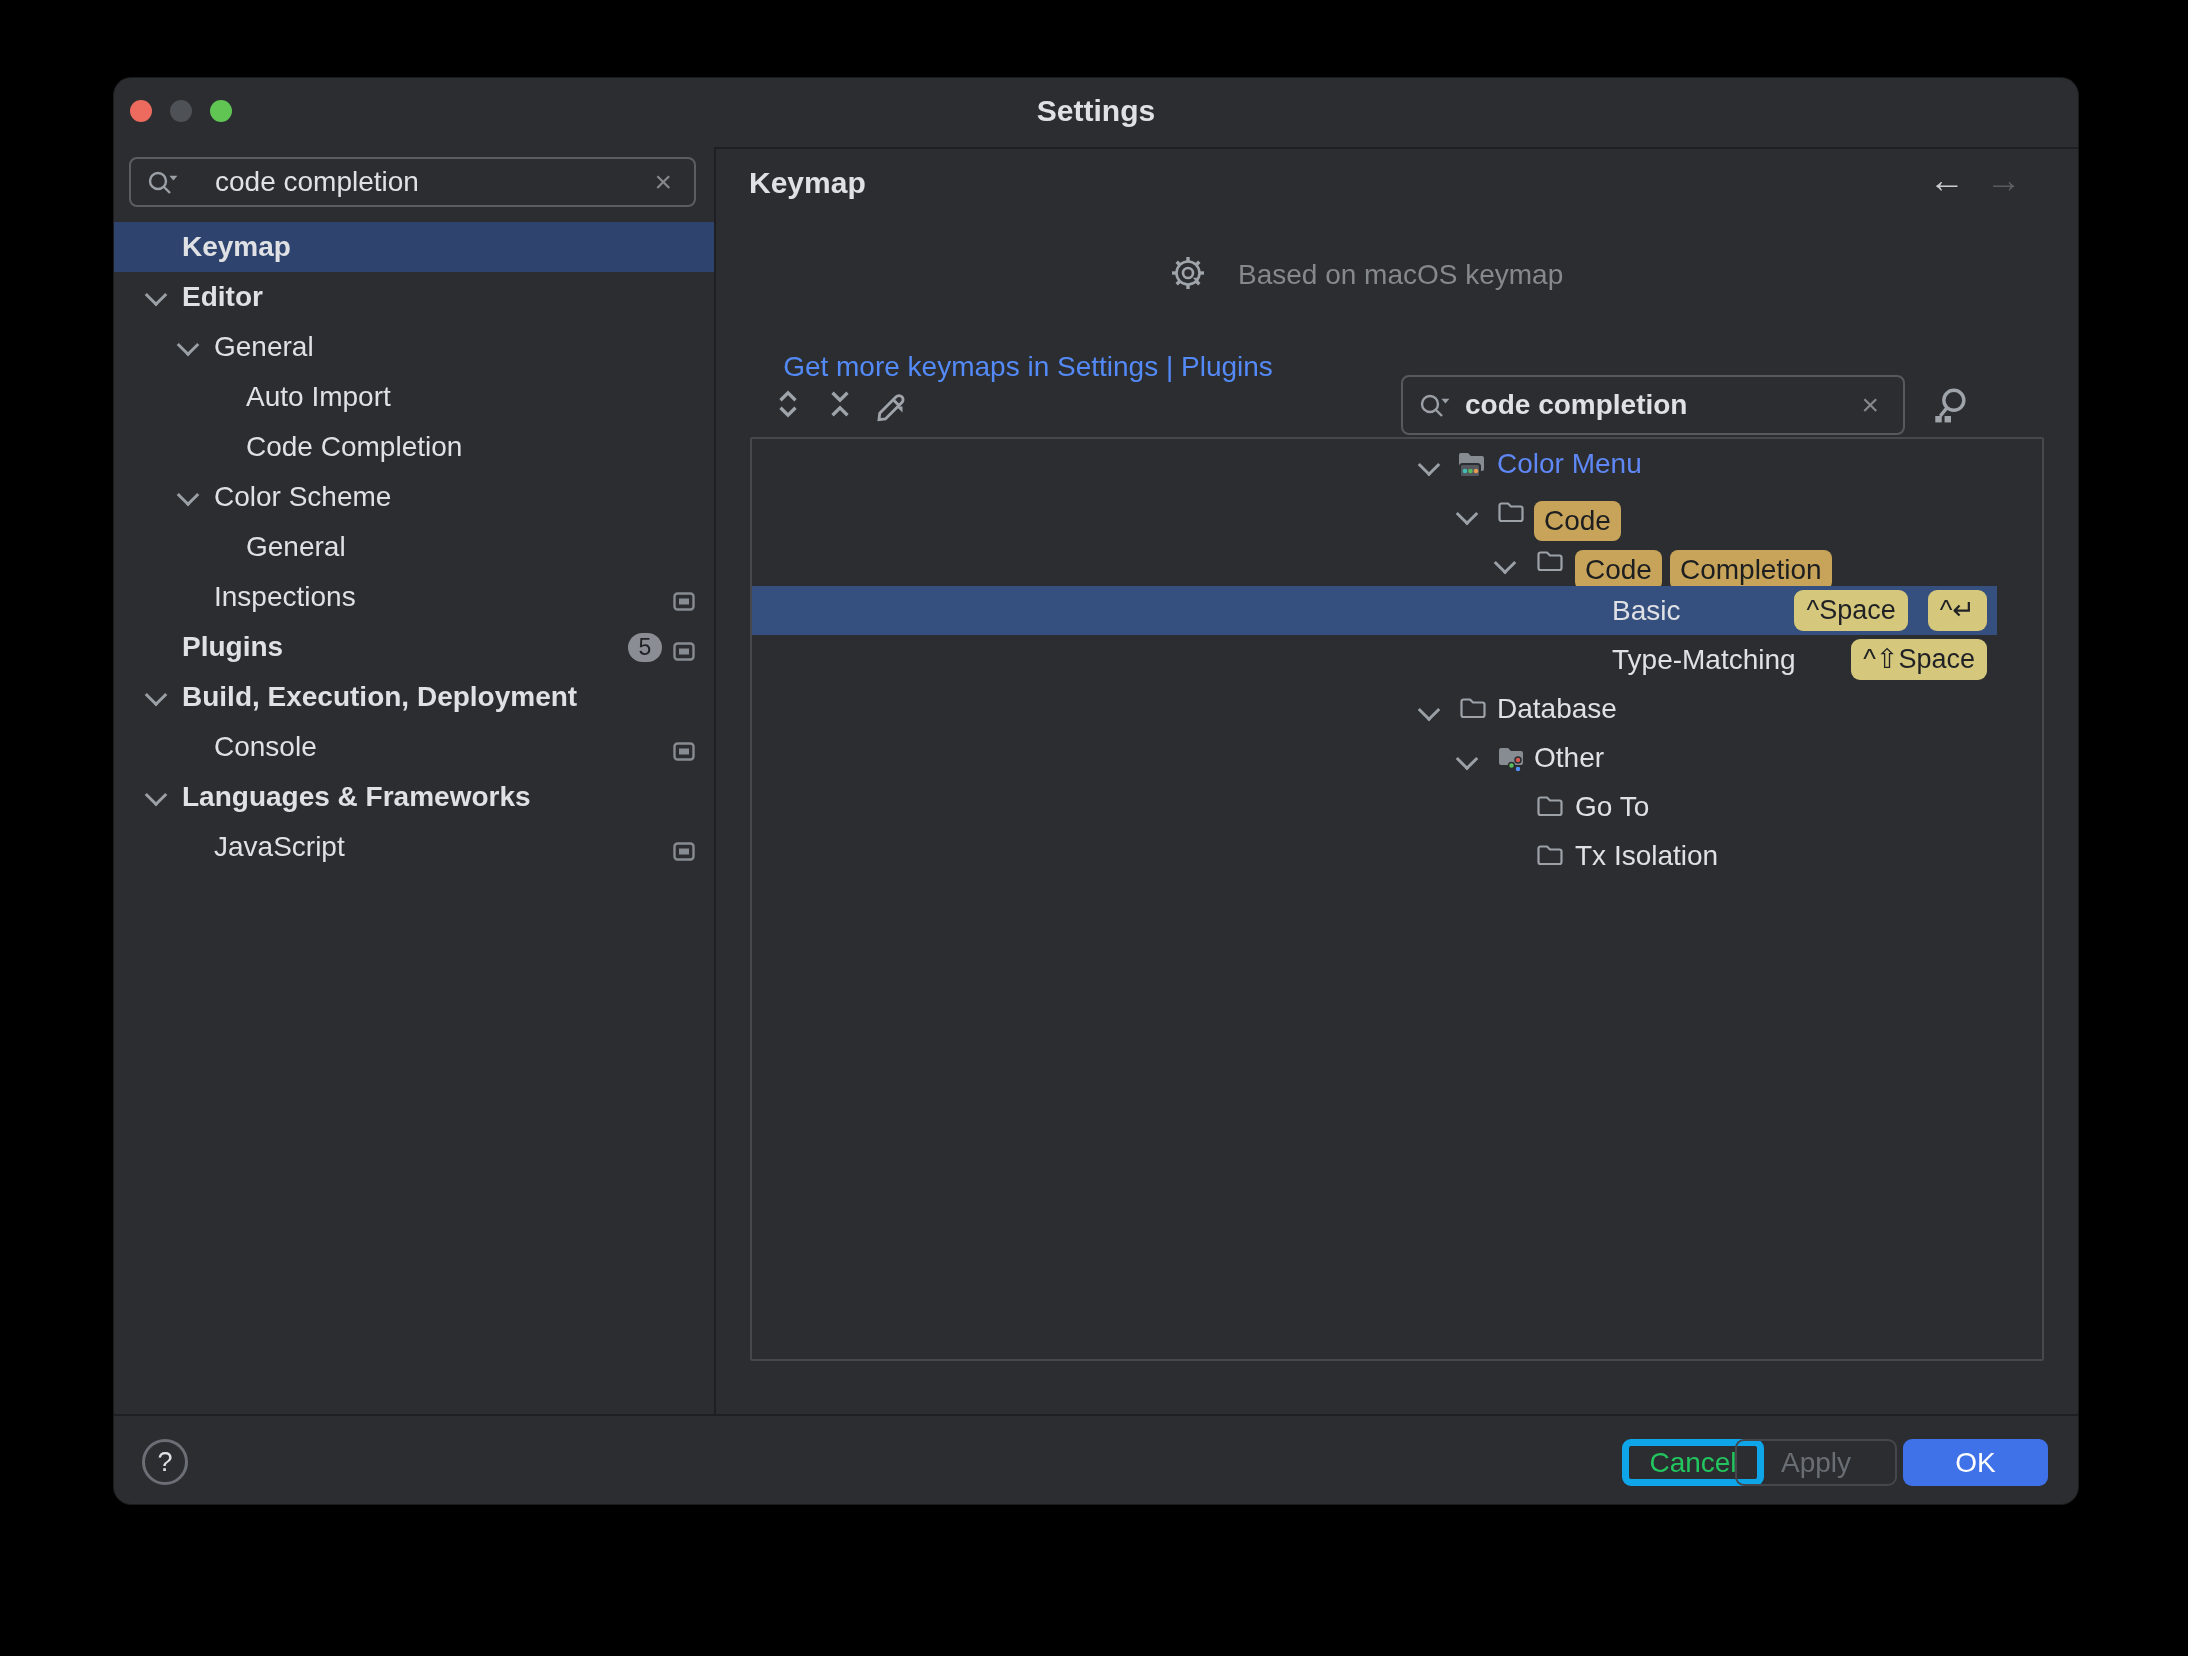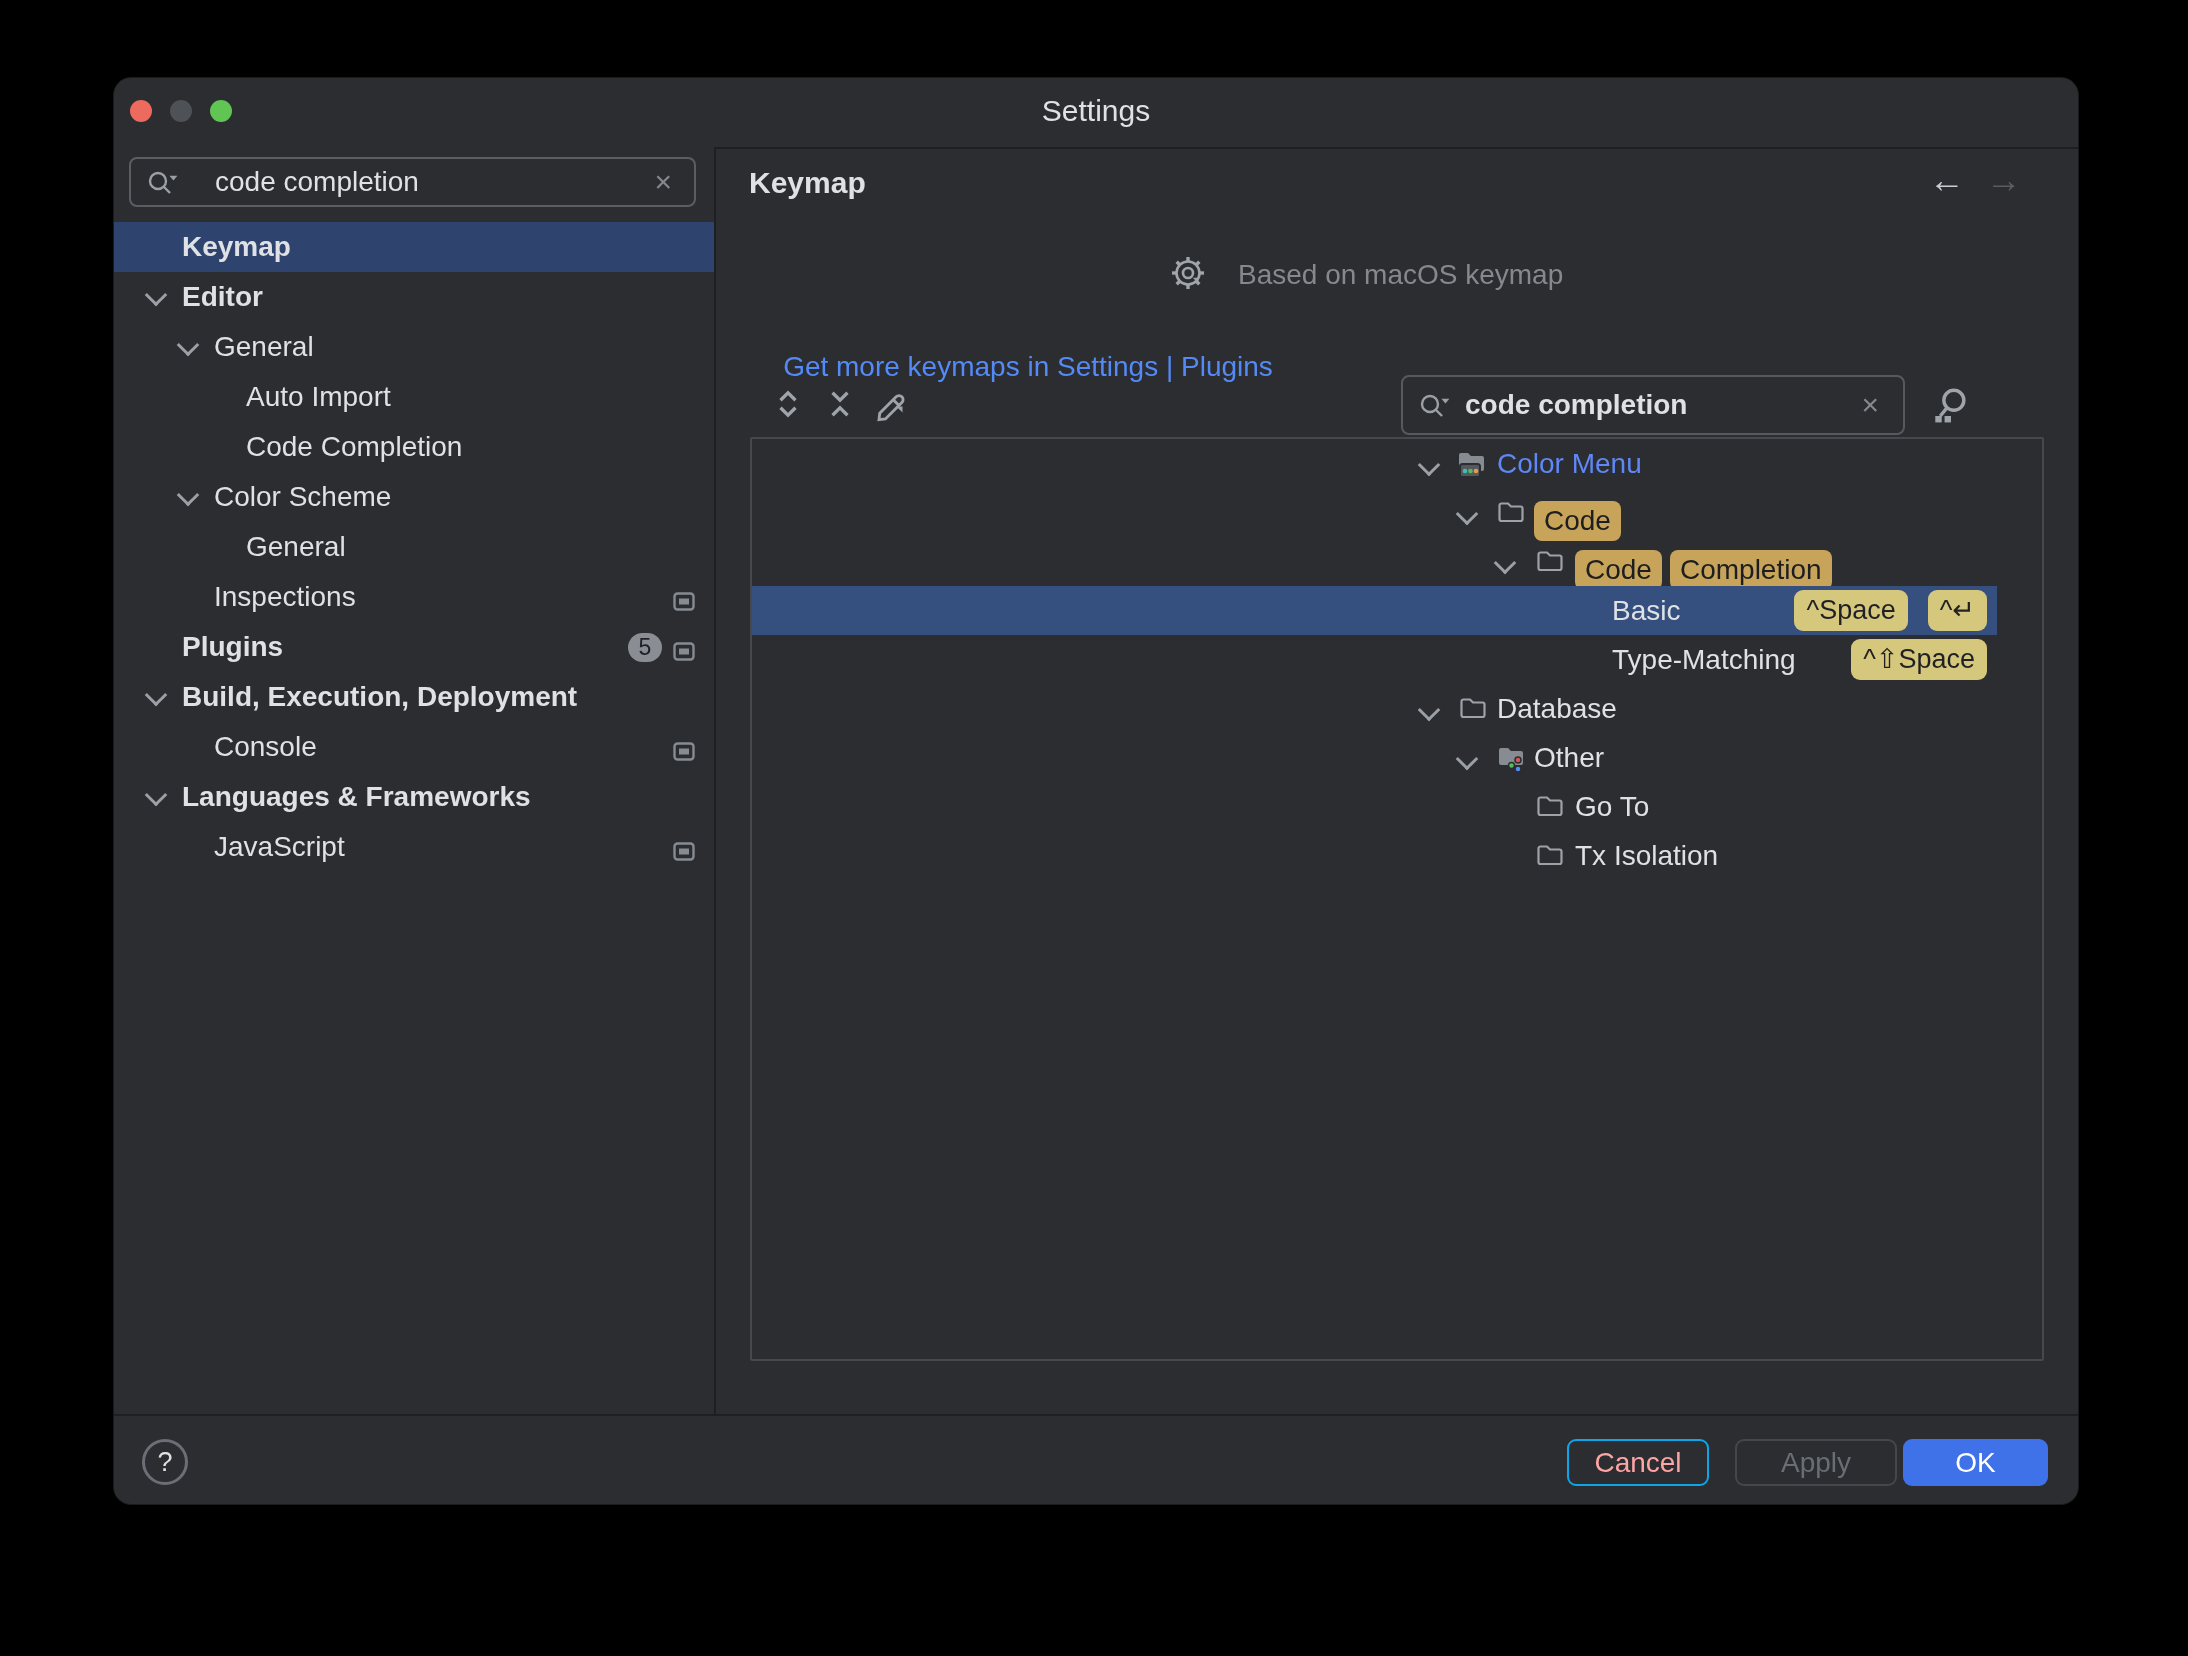--- a/index.html
+++ b/index.html
@@ -1,21 +1,21 @@
 <!DOCTYPE html>
 <html><head>
 <meta charset="utf-8">
 <style>
   html,body{margin:0;padding:0;background:#000;width:2188px;height:1656px;
     font-family:"Liberation Sans",sans-serif;-webkit-font-smoothing:antialiased;}
   .abs{position:absolute;}
   #window{left:113px;top:77px;width:1964px;height:1426px;background:#2b2d30;
     border-radius:18px;box-shadow:0 40px 120px rgba(0,0,0,.8);border:1px solid #1a1b1d;overflow:hidden;}
   .light{width:22px;height:22px;border-radius:50%;}
-  #title{left:0;right:0;top:16px;text-align:center;font-size:30px;font-weight:normal;color:#dfe1e5;}
+  #title{left:0;right:0;top:16px;text-align:center;font-size:30px;font-weight:bold;color:#dfe1e5;}
   .hline{background:#1e1f22;height:2px;}
   .vline{background:#1e1f22;width:2px;}
   
   .field{border:2px solid #5a5e63;border-radius:8px;background:#2b2d30;box-sizing:border-box;}
   .field .ftext{position:absolute;top:0;bottom:0;display:flex;align-items:center;
     font-size:28px;color:#dfe1e5;white-space:pre;}
   .clearx{position:absolute;top:0;bottom:0;display:flex;align-items:center;
     color:#85888d;font-size:30px;cursor:default;}
   .srow{left:0;width:600px;height:50px;display:flex;align-items:center;color:#dfe1e5;font-size:28px;}
   .srow.sel{background:#2e436e;}
@@ -47,21 +47,21 @@
   .hl{display:inline-block;background:#c8a45a;color:#1c1e20;border-radius:8px;
     height:40px;line-height:40px;padding:0 10px;margin-top:16px;}
   .tchev{top:18px;}
   .tico{position:absolute;top:11px;}
   .shortcuts{position:absolute;right:10px;top:4px;height:41px;display:flex;gap:20px;align-items:center;}
   .kbd{background:#d5c77c;color:#1f2124;border-radius:9px;height:41px;line-height:41px;
     padding:0 12px;font-size:27px;white-space:pre;}
   
   .btn{top:1361px;height:47px;border-radius:9px;box-sizing:border-box;font-size:28px;
     display:flex;align-items:center;justify-content:center;}
-  #btn-cancel{left:1453px;width:142px;border:2px solid #0ea5e9;color:#fca5a5;}
+  #btn-cancel{left:1508px;width:142px;border:7px solid #0ea5e9;color:#22c55e;}
   #btn-apply{left:1621px;width:162px;border:2px solid #44474b;color:#696e74;}
   #btn-ok{left:1789px;width:145px;background:#3f71e8;color:#ffffff;}
   #help{left:28px;top:1361px;width:46px;height:46px;border:3px solid #6b6f75;border-radius:50%;
     box-sizing:border-box;color:#dfe1e5;font-size:27px;display:flex;align-items:center;justify-content:center;}
 </style>
 </head>
 <body>
 
 <div id="window" class="abs">
 

